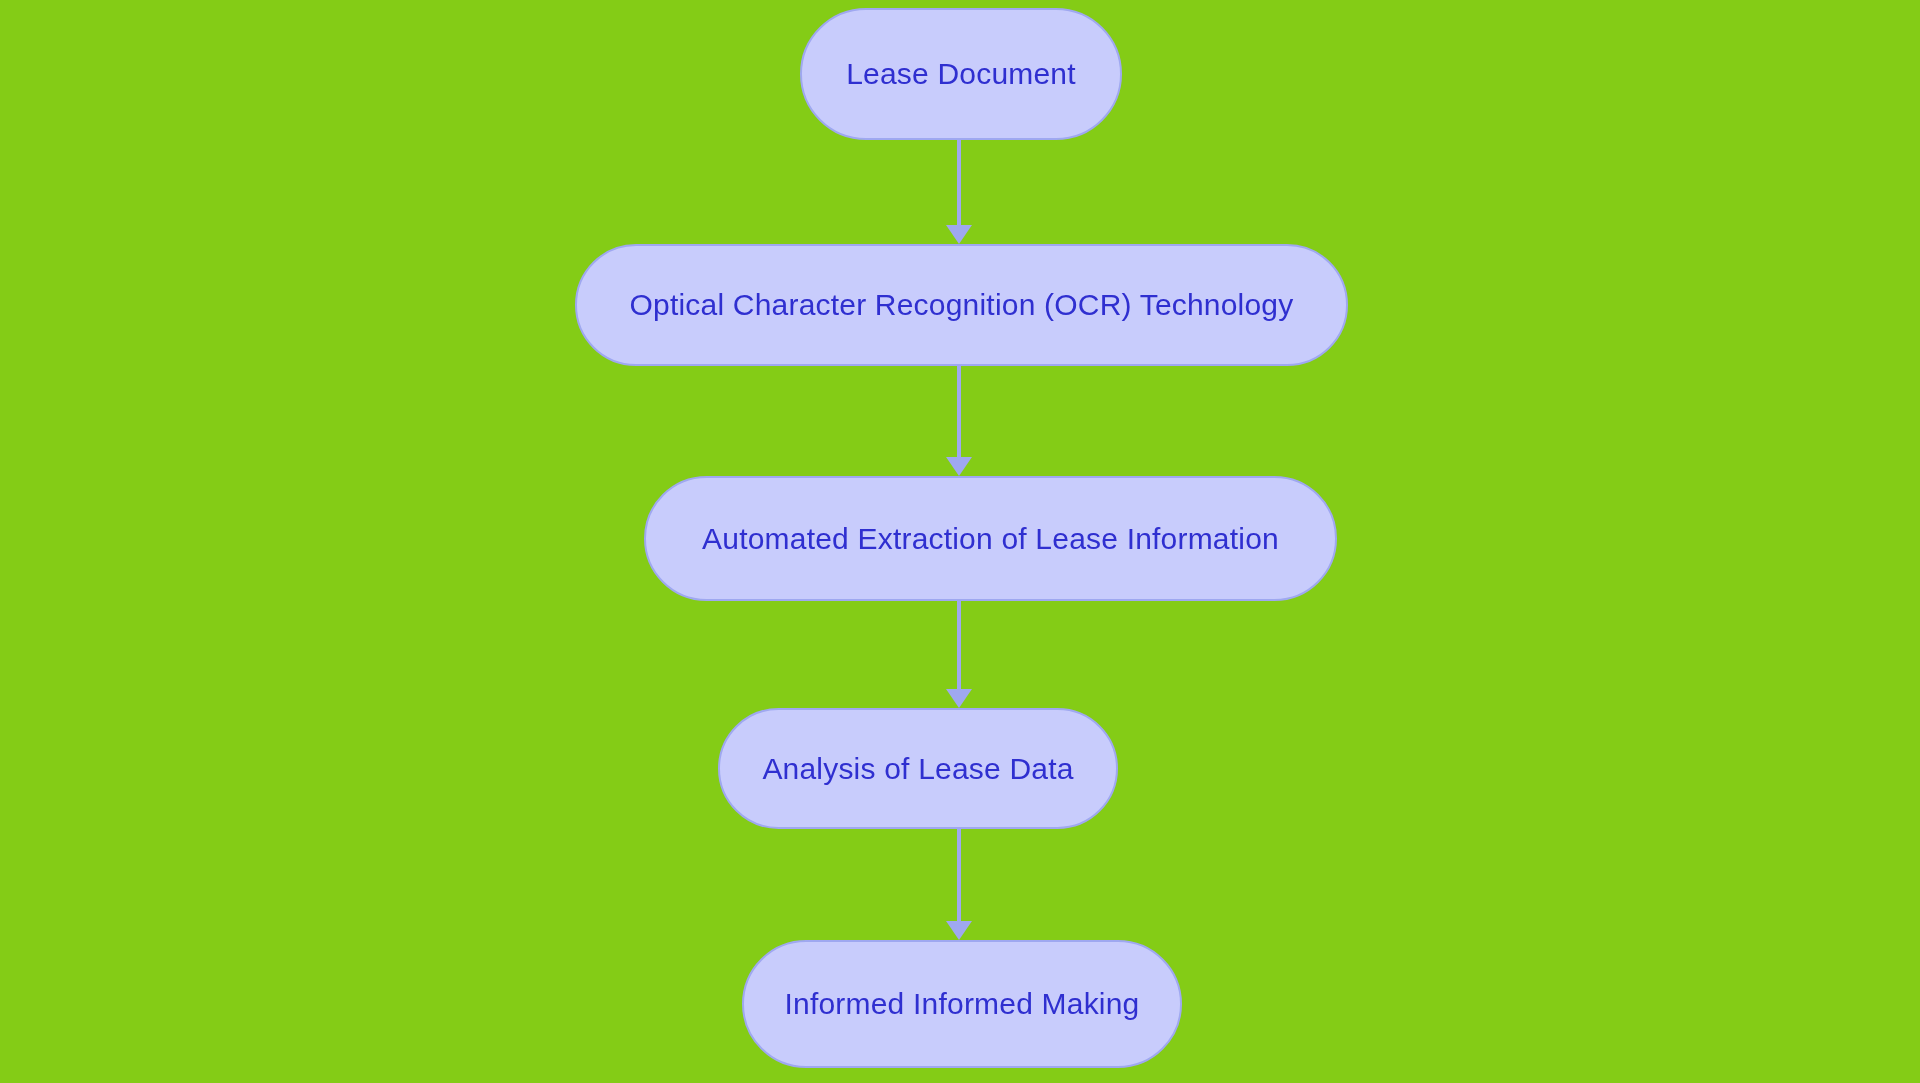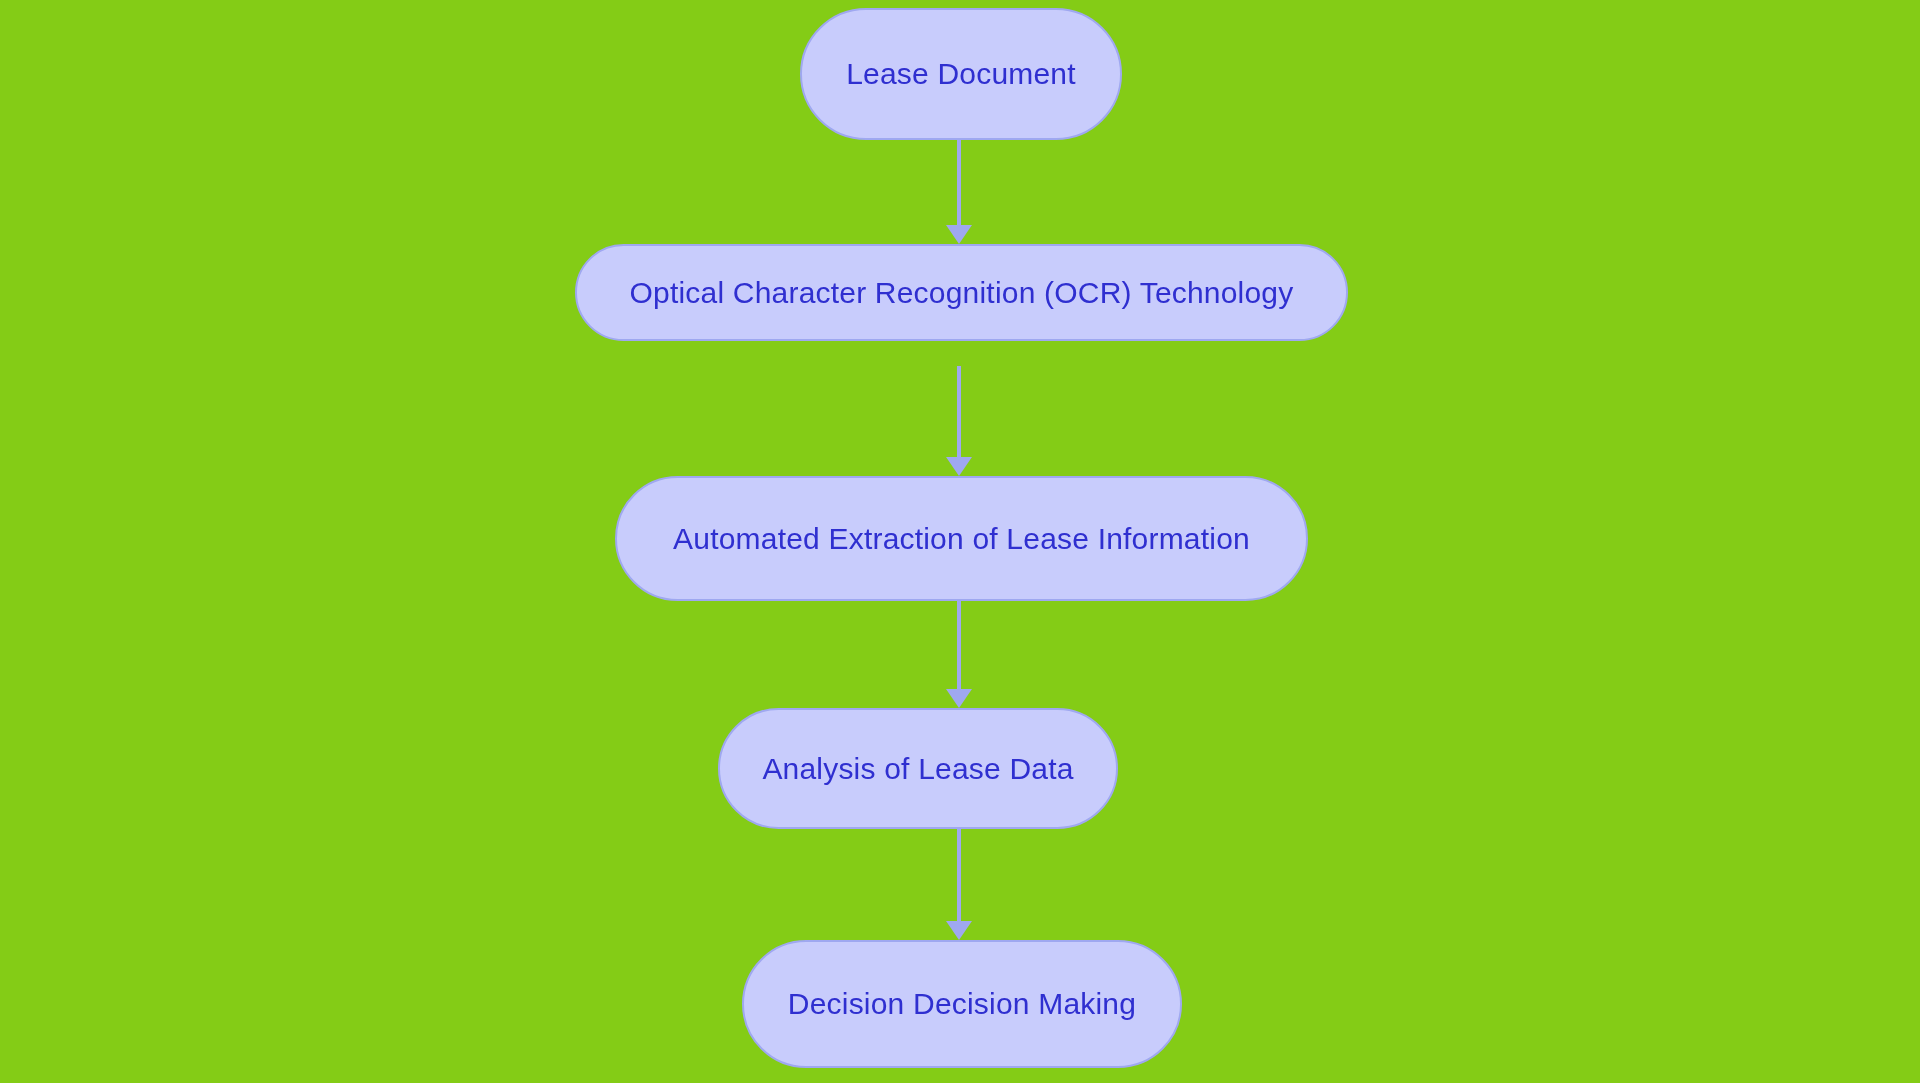--- a/index.html
+++ b/index.html
@@ -87,29 +87,29 @@
 
   <div class="flow-edge" style="left: 944px; top: 829px; width: 30px; height: 111px;">
     <div class="edge-line" style="height: 92px; background: rgb(159, 168, 240);"></div>
     <div class="edge-arrowhead" style="border-top-color: rgb(159, 168, 240);"></div>
   </div>
 
   <div class="flow-node" style="left: 800px; top: 8px; width: 322px; height: 132px; background: rgb(200, 204, 252); border-color: rgb(159, 168, 240); color: rgb(47, 47, 208);">
     <span class="node-label">Lease Document</span>
   </div>
 
-  <div class="flow-node" style="left: 575px; top: 244px; width: 773px; height: 97px; background: rgb(200, 204, 252); border-color: rgb(159, 168, 240); color: rgb(47, 47, 208);">
+  <div class="flow-node" style="left: 575px; top: 244px; width: 773px; height: 122px; background: rgb(200, 204, 252); border-color: rgb(159, 168, 240); color: rgb(47, 47, 208);">
     <span class="node-label">Optical Character Recognition (OCR) Technology</span>
   </div>
 
-  <div class="flow-node" style="left: 615px; top: 476px; width: 693px; height: 125px; background: rgb(200, 204, 252); border-color: rgb(159, 168, 240); color: rgb(47, 47, 208);">
+  <div class="flow-node" style="left: 644px; top: 476px; width: 693px; height: 125px; background: rgb(200, 204, 252); border-color: rgb(159, 168, 240); color: rgb(47, 47, 208);">
     <span class="node-label">Automated Extraction of Lease Information</span>
   </div>
 
   <div class="flow-node" style="left: 718px; top: 708px; width: 400px; height: 121px; background: rgb(200, 204, 252); border-color: rgb(159, 168, 240); color: rgb(47, 47, 208);">
     <span class="node-label">Analysis of Lease Data</span>
   </div>
 
   <div class="flow-node" style="left: 742px; top: 940px; width: 440px; height: 128px; background: rgb(200, 204, 252); border-color: rgb(159, 168, 240); color: rgb(47, 47, 208);">
-    <span class="node-label">Decision Decision Making</span>
+    <span class="node-label">Informed Informed Making</span>
   </div>
 
 </div>
 
 </body></html>

